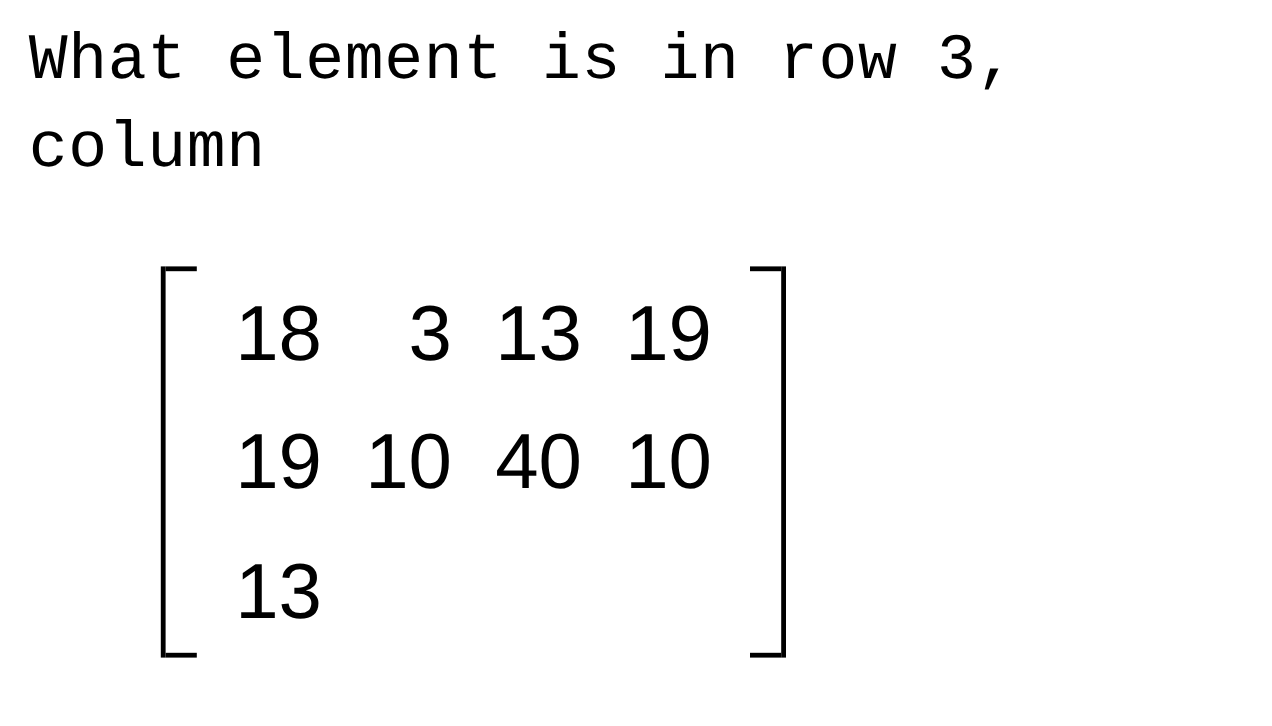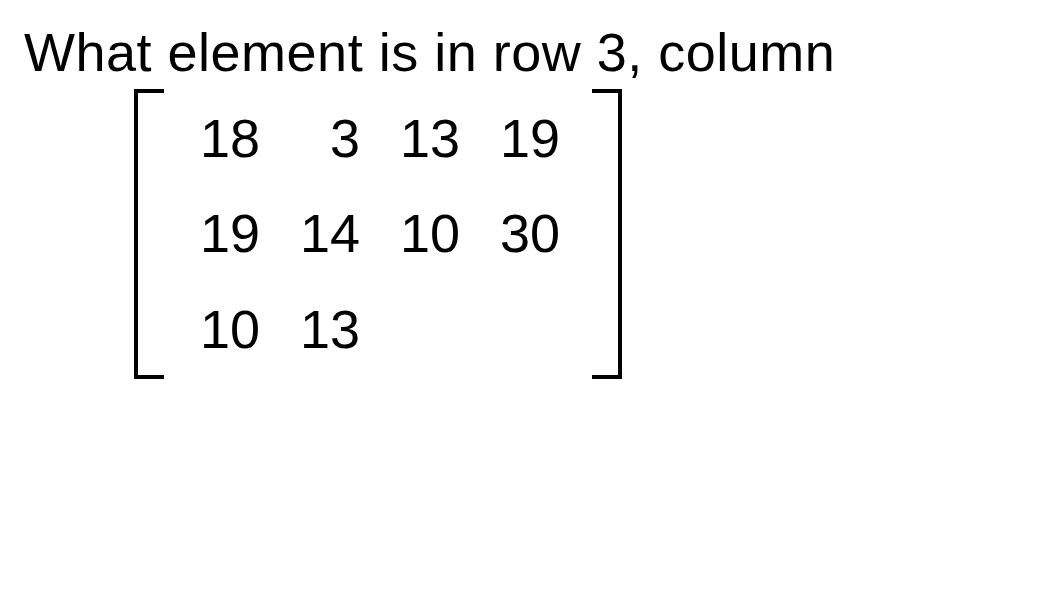--- a/index.html
+++ b/index.html
@@ -10,21 +10,23 @@
       font-family: Verdana, Geneva, sans-serif;
       background: #ffffff;
       color: #000000;
     }
     .container {
       padding: 16px 24px;
     }
     .question {
       font-size: 54px;
       line-height: 1.35;
+      margin-bottom: 60px;
       letter-spacing: 0.5px;
+      font-family: Liberation Mono, monospace;
     }
     .matrix-wrap {
       display: flex;
       align-items: stretch;
       margin-left: 110px;
     }
     .bracket {
       width: 22px;
       position: relative;
     }
@@ -55,21 +57,21 @@
       background: #000;
     }
     .bracket.right::before { top: 0; }
     .bracket.right::after { bottom: 0; }
     .matrix {
       display: grid;
       grid-template-columns: repeat(4, auto);
       column-gap: 60px;
       row-gap: 28px;
       padding: 20px 36px;
-      font-size: 54px;
+      font-size: 65px;
       line-height: 1.1;
       gap: 36px;
     }
     .cell {
       text-align: right;
       min-width: 64px;
     }
   </style>
 </head>
 <body>
@@ -81,23 +83,22 @@
 
   <div class="matrix-wrap">
     <div class="bracket left"></div>
     <div class="matrix">
       <span class="cell">18</span>
       <span class="cell">3</span>
       <span class="cell">13</span>
       <span class="cell">19</span>
 
       <span class="cell">19</span>
-      <span class="cell">14</span>
       <span class="cell">10</span>
 
-      <span class="cell">30</span>
+      <span class="cell">40</span>
       <span class="cell">10</span>
       <span class="cell">13</span>
     </div>
     <div class="bracket right"></div>
   </div>
 
 </div>
 
 </body></html>

